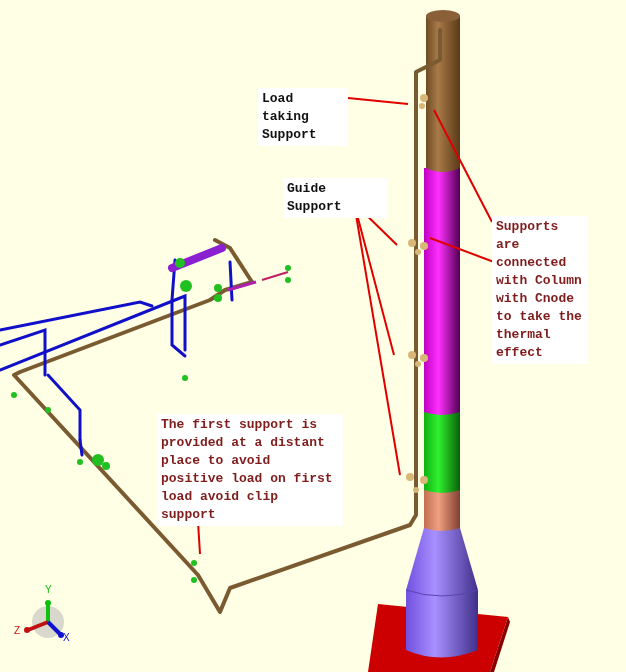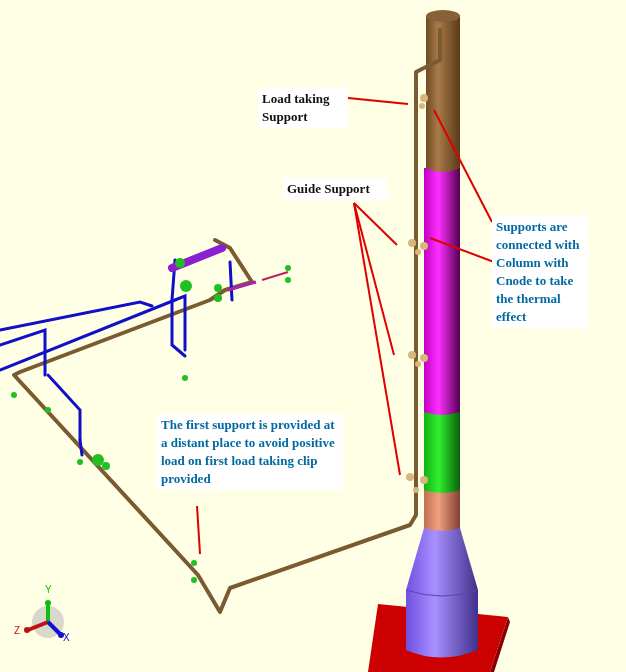--- a/index.html
+++ b/index.html
@@ -1,21 +1,21 @@
 <!DOCTYPE html>
 <html><head>
 <meta charset="utf-8">
 <style>
   html, body { margin:0; padding:0; }
   body { width:626px; height:672px; background:#ffffe6; position:relative; overflow:hidden;
          font-family:"Liberation Serif","DejaVu Serif",serif; }
   #scene { position:absolute; left:0; top:0; width:626px; height:672px; }
-  .label { position:absolute; font-weight:bold; font-size:13px; line-height:18px; padding:2px 4px; box-sizing:border-box; }
+  .label { position:absolute; font-weight:bold; font-size:13px; line-height:18px; padding:2px 4px; box-sizing:border-box;font-family:Liberation Mono, monospace; }
   .label.black { color:#111; background:#ffffff; }
-  .label.red { color:#0369a1; background:#ffffff; }
+  .label.red { color:#7f1d1d; background:#ffffff; }
   .axis-lbl { font-family:"Liberation Sans","DejaVu Sans",sans-serif; font-size:10px; }
 </style>
 </head>
 <body>
 
 <svg id="scene" width="626" height="672" viewBox="0 0 626 672" xmlns="http://www.w3.org/2000/svg">
   <defs>
     <linearGradient id="gBrown" x1="0" x2="1">
       <stop offset="0" stop-color="#6e4a24"></stop>
         <stop offset="0.35" stop-color="#a87a48"></stop>
@@ -134,13 +134,13 @@
     <text class="axis-lbl" x="63" y="641" fill="#1010d0">X</text>
   </g>
 </svg>
 
 <div class="label black" style="left:258px; top:88px; width:90px;">Load taking Support</div>
 
 <div class="label black" style="left:283px; top:178px; width:104px;">Guide Support</div>
 
 <div class="label red" style="left:492px; top:216px; width:96px;">Supports are connected with Column with Cnode to take the thermal effect</div>
 
-<div class="label red" style="left:157px; top:414px; width:186px;">The first support is provided at a distant place to avoid positive load on first load taking clip provided</div>
+<div class="label red" style="left:157px; top:414px; width:186px;">The first support is provided at a distant place to avoid positive load on first load avoid clip support</div>
 
 </body></html>

